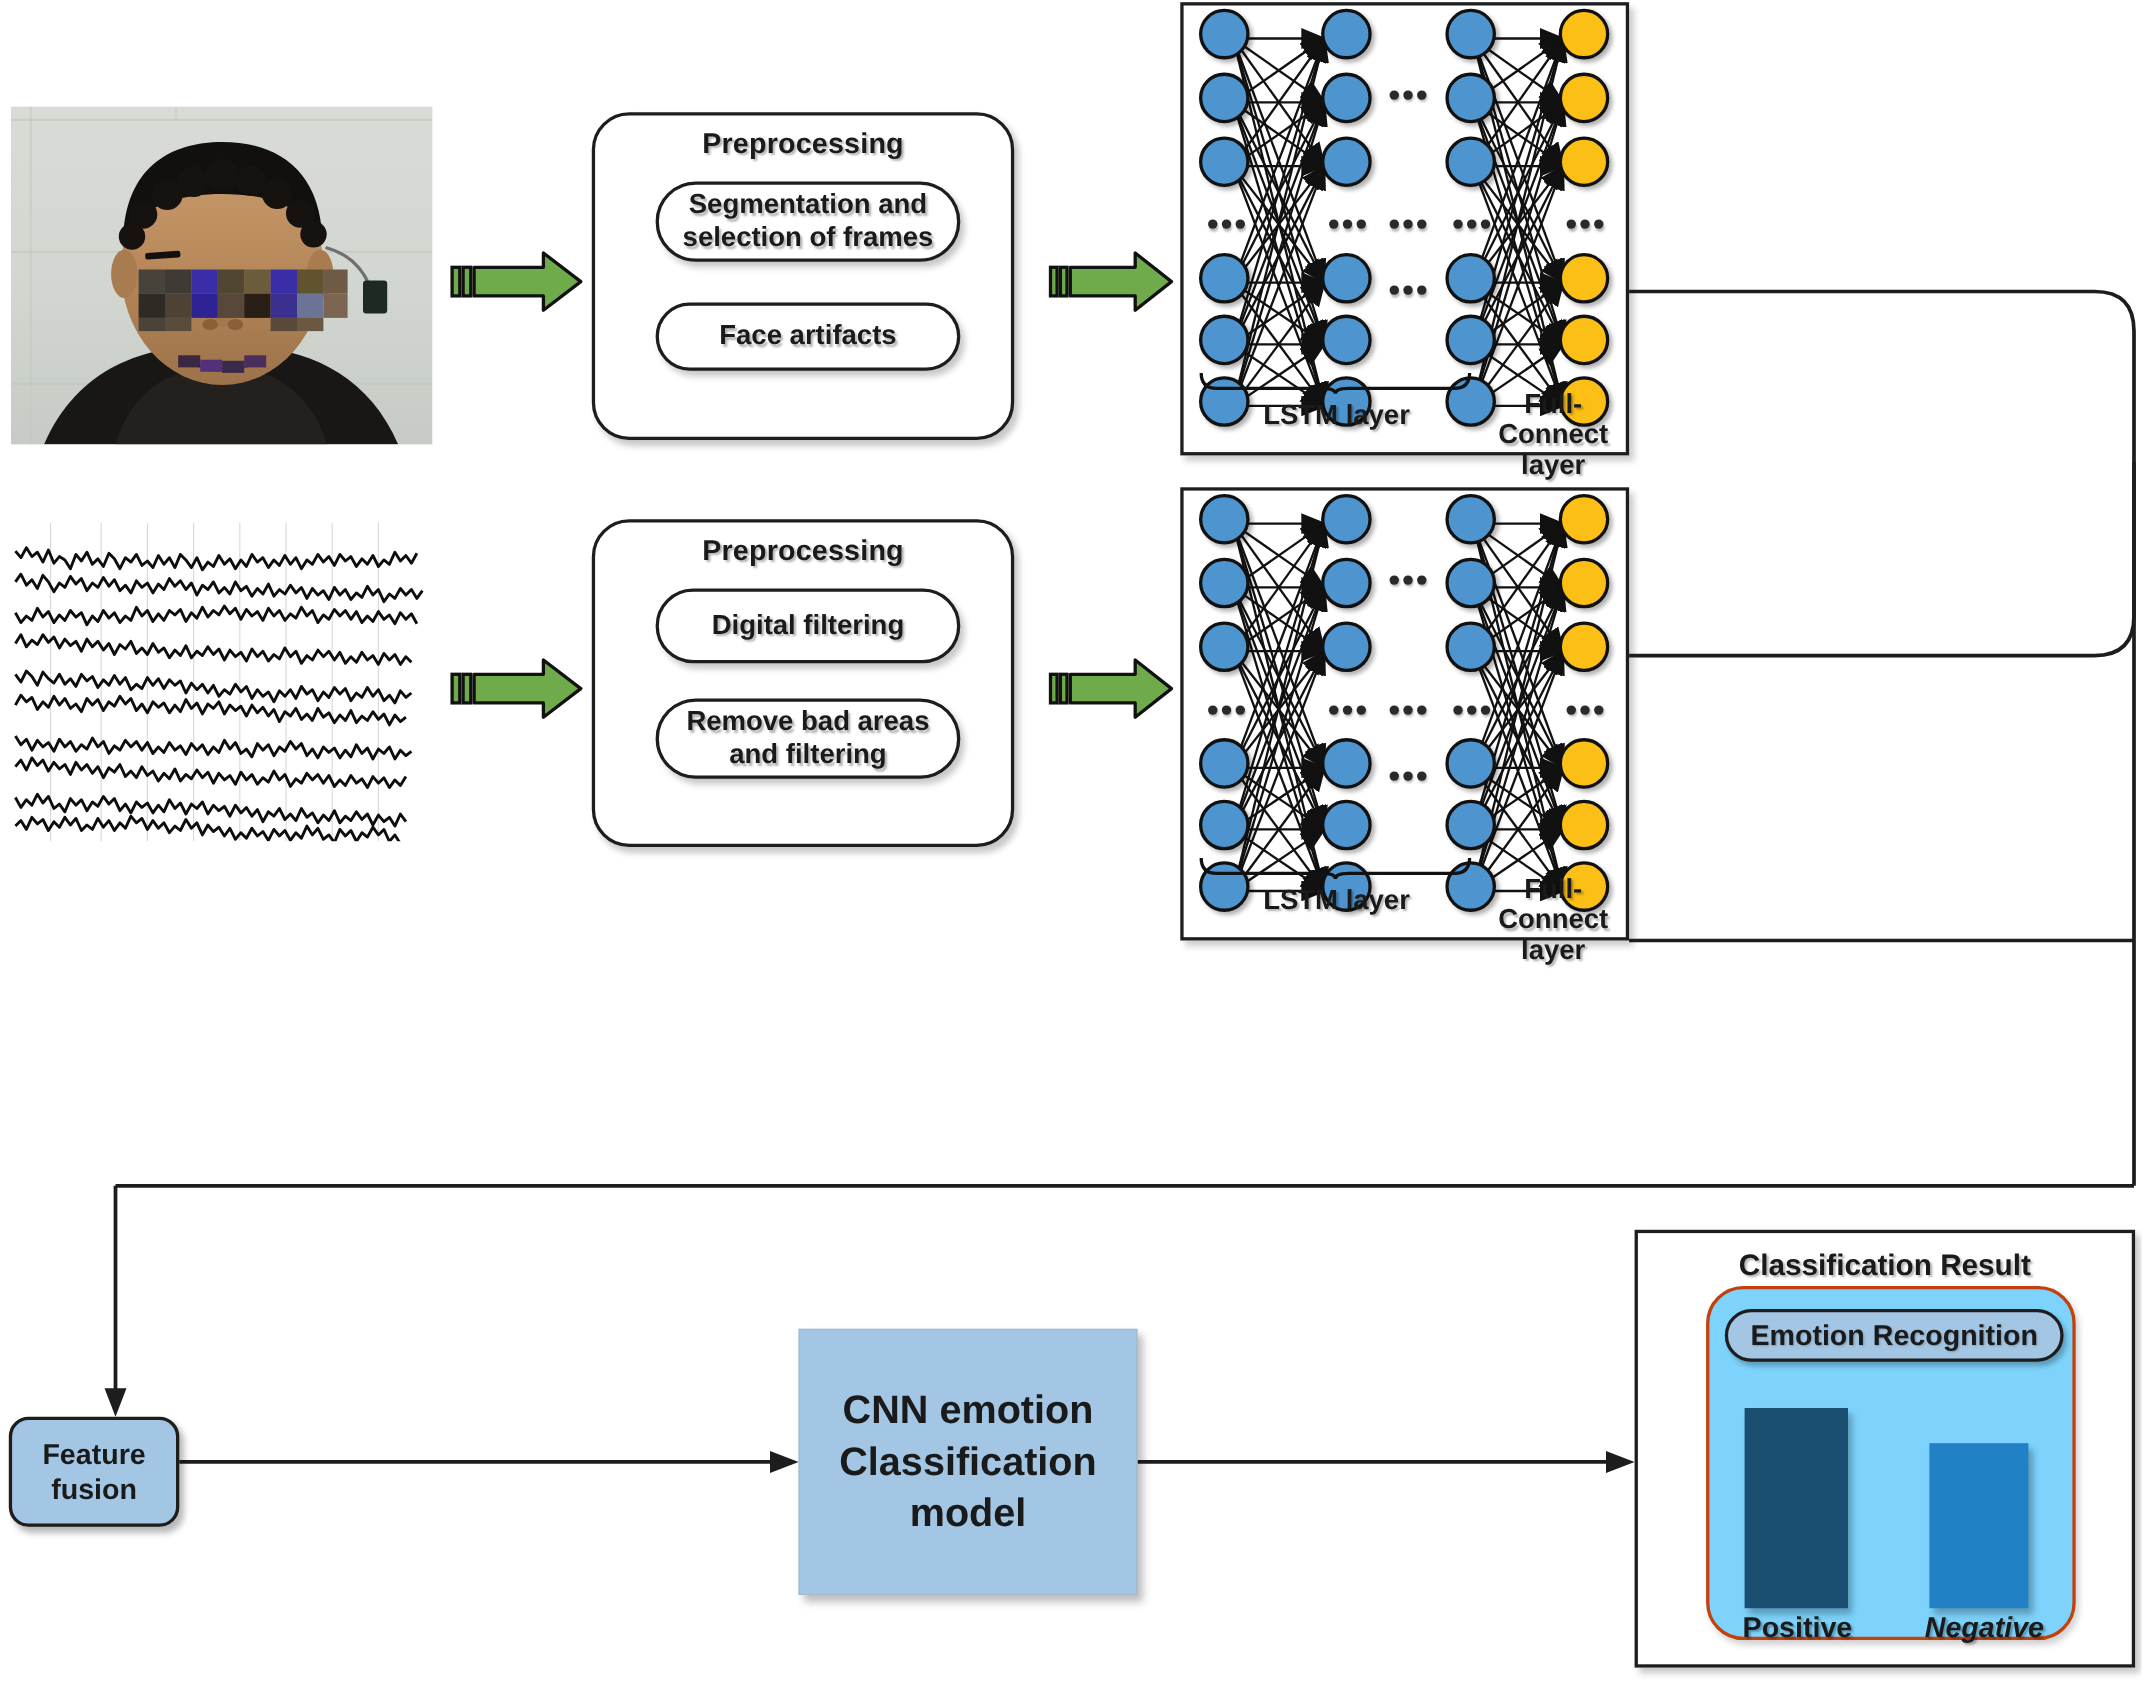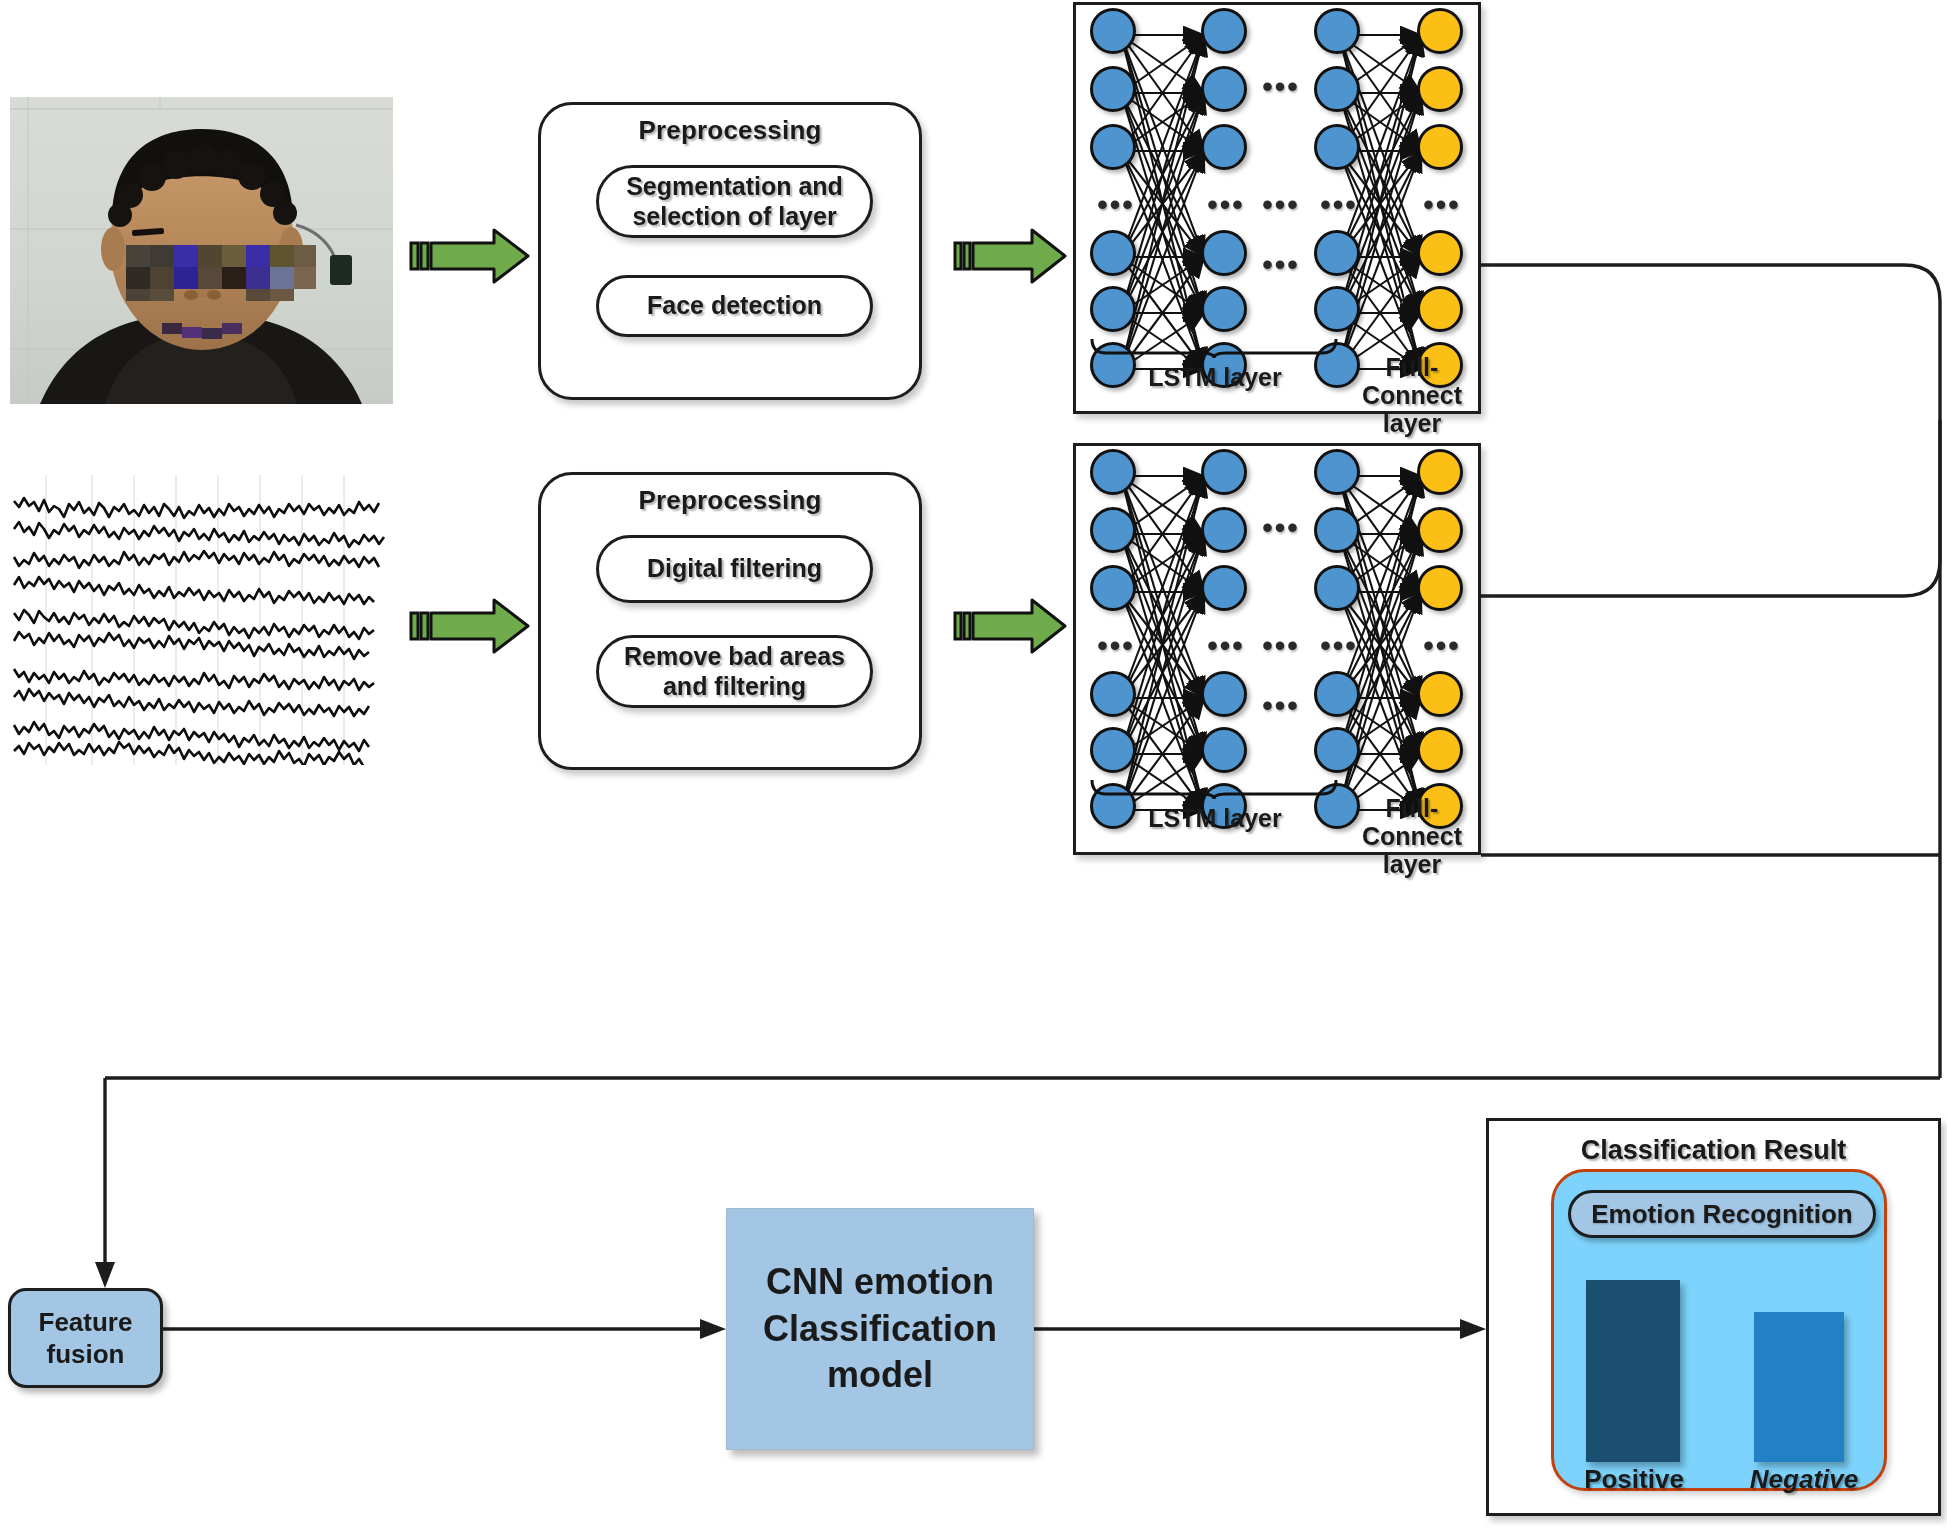--- a/index.html
+++ b/index.html
@@ -246,22 +246,22 @@
     <g filter="none">
       <rect x="5" y="21" width="7" height="26" fill="#6faa4b" stroke="#111" stroke-width="3"></rect>
       <rect x="15" y="21" width="7" height="26" fill="#6faa4b" stroke="#111" stroke-width="3"></rect>
       <path d="M25 21 H88 V8 L122 34 L88 60 V47 H25 Z" fill="#6faa4b" stroke="#111" stroke-width="3" stroke-linejoin="round"></path>
     </g>
   </svg>
 </div>
 
 <div class="proc-outer abs" style="left:538px;top:102px;width:384px;height:298px;">
   <div class="proc-title" style="margin-top:10px;">Preprocessing</div>
-  <div class="pill" style="position:absolute;left:55px;top:60px;width:277px;height:73px;padding:0 14px;">Segmentation and selection of layer</div>
-  <div class="pill" style="position:absolute;left:55px;top:170px;width:277px;height:62px;padding:0 14px;">Face detection</div>
+  <div class="pill" style="position:absolute;left:55px;top:60px;width:277px;height:73px;padding:0 14px;">Segmentation and selection of frames</div>
+  <div class="pill" style="position:absolute;left:55px;top:170px;width:277px;height:62px;padding:0 14px;">Face artifacts</div>
 </div>
 
 <div class="abs" style="left:952px;top:222px;width:120px;height:68px;">
   <svg width="120" height="68" viewBox="0 0 120 68">
     <rect x="3" y="21" width="6" height="26" fill="#6faa4b" stroke="#111" stroke-width="3"></rect>
     <rect x="12" y="21" width="6" height="26" fill="#6faa4b" stroke="#111" stroke-width="3"></rect>
     <path d="M21 21 H80 V8 L113 34 L80 60 V47 H21 Z" fill="#6faa4b" stroke="#111" stroke-width="3" stroke-linejoin="round"></path>
   </svg>
 </div>
 

